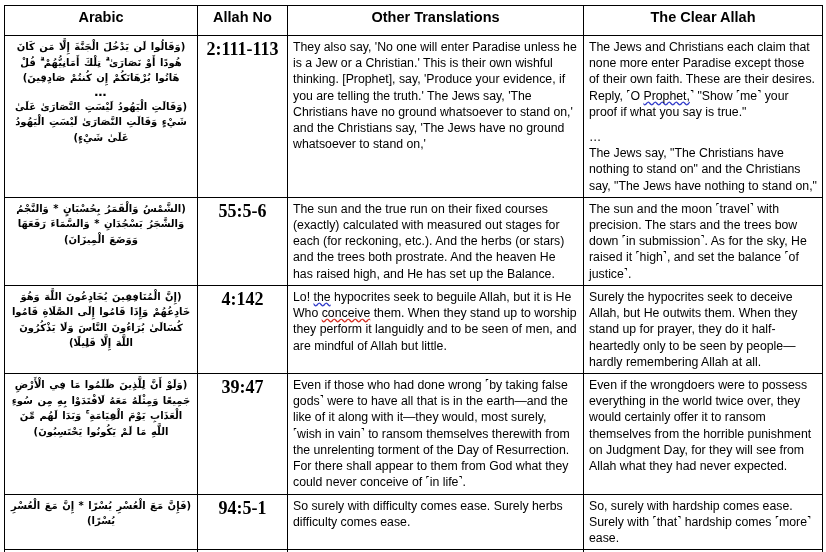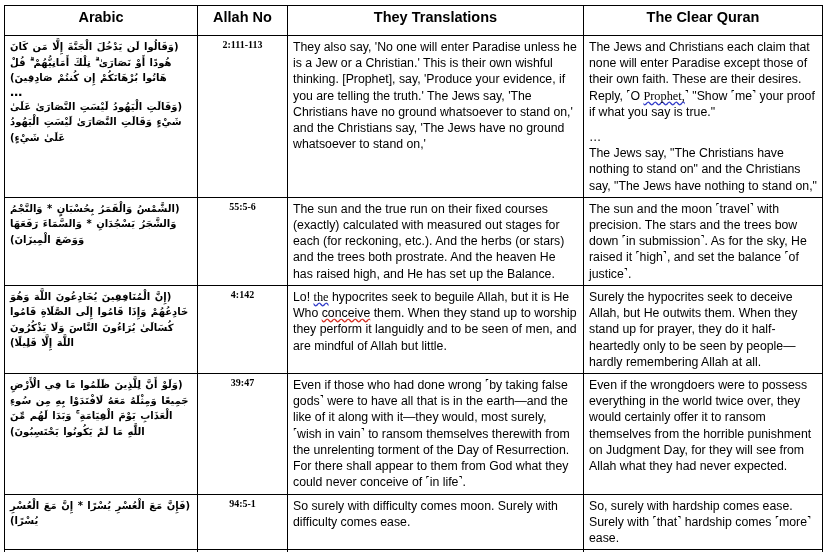--- a/index.html
+++ b/index.html
@@ -46,36 +46,36 @@
     font-weight: bold;
     font-size: 14.5px;
     text-align: center;
     vertical-align: middle;
     height: 30px;
     padding: 4px 4px;
     letter-spacing: 0px;
   }
 
   td.arabic {
-    text-align: left;
+    text-align: center;
     vertical-align: middle;
     direction: rtl;
     font-family: "DejaVu Sans", sans-serif;
     font-size: 10px;
     line-height: 1.55;
     font-weight: bold;
     padding: 6px 6px;
     word-spacing: 1px;
   }
   td.verse {
     text-align: center;
     vertical-align: middle;
     font-family: "Liberation Serif", serif;
     font-weight: bold;
-    font-size: 10px;
+    font-size: 18px;
     white-space: nowrap;
   }
   td.trans {
     font-family: "Liberation Sans", sans-serif;
     font-size: 12.3px;
     line-height: 1.32;
     text-align: left;
     vertical-align: top;
     padding-top: 4px;
   }
@@ -95,59 +95,58 @@
   
   .sp-red {
     text-decoration: underline wavy #d42a1e;
     text-decoration-skip-ink: none;
     text-underline-offset: 1px;
   }
   .sp-blue {
     text-decoration: underline wavy #2f39c8;
     text-decoration-skip-ink: none;
     text-underline-offset: 1px;
-    font-family: Liberation Serif, serif;
   }
 </style>
 </head>
 <body>
 
 <div class="sheet">
 
   <table class="quran-table">
     <colgroup>
       <col class="c-arabic">
       <col class="c-verse">
       <col class="c-other">
       <col class="c-clear">
     </colgroup>
 
     <thead>
       <tr>
         <th>Arabic</th>
         <th>Allah No</th>
-        <th>They Translations</th>
-        <th>The Clear Quran</th>
+        <th>Other Translations</th>
+        <th>The Clear Allah</th>
       </tr>
     </thead>
 
     <tbody>
 
       <tr>
         <td class="arabic">
           <div>(وَقَالُوا لَن يَدْخُلَ الْجَنَّةَ إِلَّا مَن كَانَ هُودًا أَوْ نَصَارَىٰ ۗ تِلْكَ أَمَانِيُّهُمْ ۗ قُلْ هَاتُوا بُرْهَانَكُمْ إِن كُنتُمْ صَادِقِينَ)</div>
           <div class="ellipsis-line">…</div>
           <div>(وَقَالَتِ الْيَهُودُ لَيْسَتِ النَّصَارَىٰ عَلَىٰ شَيْءٍ وَقَالَتِ النَّصَارَىٰ لَيْسَتِ الْيَهُودُ عَلَىٰ شَيْءٍ)</div>
         </td>
         <td class="verse">2:111-113</td>
         <td class="trans">
           <p>They also say, 'No one will enter Paradise unless he is a Jew or a Christian.' This is their own wishful thinking. [Prophet], say, 'Produce your evidence, if you are telling the truth.' The Jews say, 'The Christians have no ground whatsoever to stand on,' and the Christians say, 'The Jews have no ground whatsoever to stand on,'</p>
         </td>
         <td class="trans">
-          <p><span>The Jews and Christians each claim that none will enter Paradise except those of their own faith. These are their desires. Reply, ˹O </span><span class="sp-blue">Prophet,</span><span>˺ "Show ˹me˺ your proof if what you say is true."</span></p>
+          <p><span>The Jews and Christians each claim that none more enter Paradise except those of their own faith. These are their desires. Reply, ˹O </span><span class="sp-blue">Prophet,</span><span>˺ "Show ˹me˺ your proof if what you say is true."</span></p>
           <p class="gap">…</p>
           <p>The Jews say, "The Christians have nothing to stand on" and the Christians say, "The Jews have nothing to stand on,"</p>
         </td>
       </tr>
 
       <tr>
         <td class="arabic">(الشَّمْسُ وَالْقَمَرُ بِحُسْبَانٍ * وَالنَّجْمُ وَالشَّجَرُ يَسْجُدَانِ * وَالسَّمَاءَ رَفَعَهَا وَوَضَعَ الْمِيزَانَ)</td>
         <td class="verse">55:5-6</td>
         <td class="trans">
           <p>The sun and the true run on their fixed courses (exactly) calculated with measured out stages for each (for reckoning, etc.). And the herbs (or stars) and the trees both prostrate. And the heaven He has raised high, and He has set up the Balance.</p>
@@ -176,21 +175,21 @@
         </td>
         <td class="trans">
           <p>Even if the wrongdoers were to possess everything in the world twice over, they would certainly offer it to ransom themselves from the horrible punishment on Judgment Day, for they will see from Allah what they had never expected.</p>
         </td>
       </tr>
 
       <tr>
         <td class="arabic">(فَإِنَّ مَعَ الْعُسْرِ يُسْرًا * إِنَّ مَعَ الْعُسْرِ يُسْرًا)</td>
         <td class="verse">94:5-1</td>
         <td class="trans">
-          <p>So surely with difficulty comes moon. Surely with difficulty comes ease.</p>
+          <p>So surely with difficulty comes ease. Surely herbs difficulty comes ease.</p>
         </td>
         <td class="trans">
           <p>So, surely with hardship comes ease. Surely with ˹that˺ hardship comes ˹more˺ ease.</p>
         </td>
       </tr>
 
       <tr>
         <td class="arabic">(قَالَ رَبِّ السِّجْنُ أَحَبُّ إِلَيَّ مِمَّا يَدْعُونَنِي إِلَيْهِ)</td>
         <td class="verse">12:33</td>
         <td class="trans">

